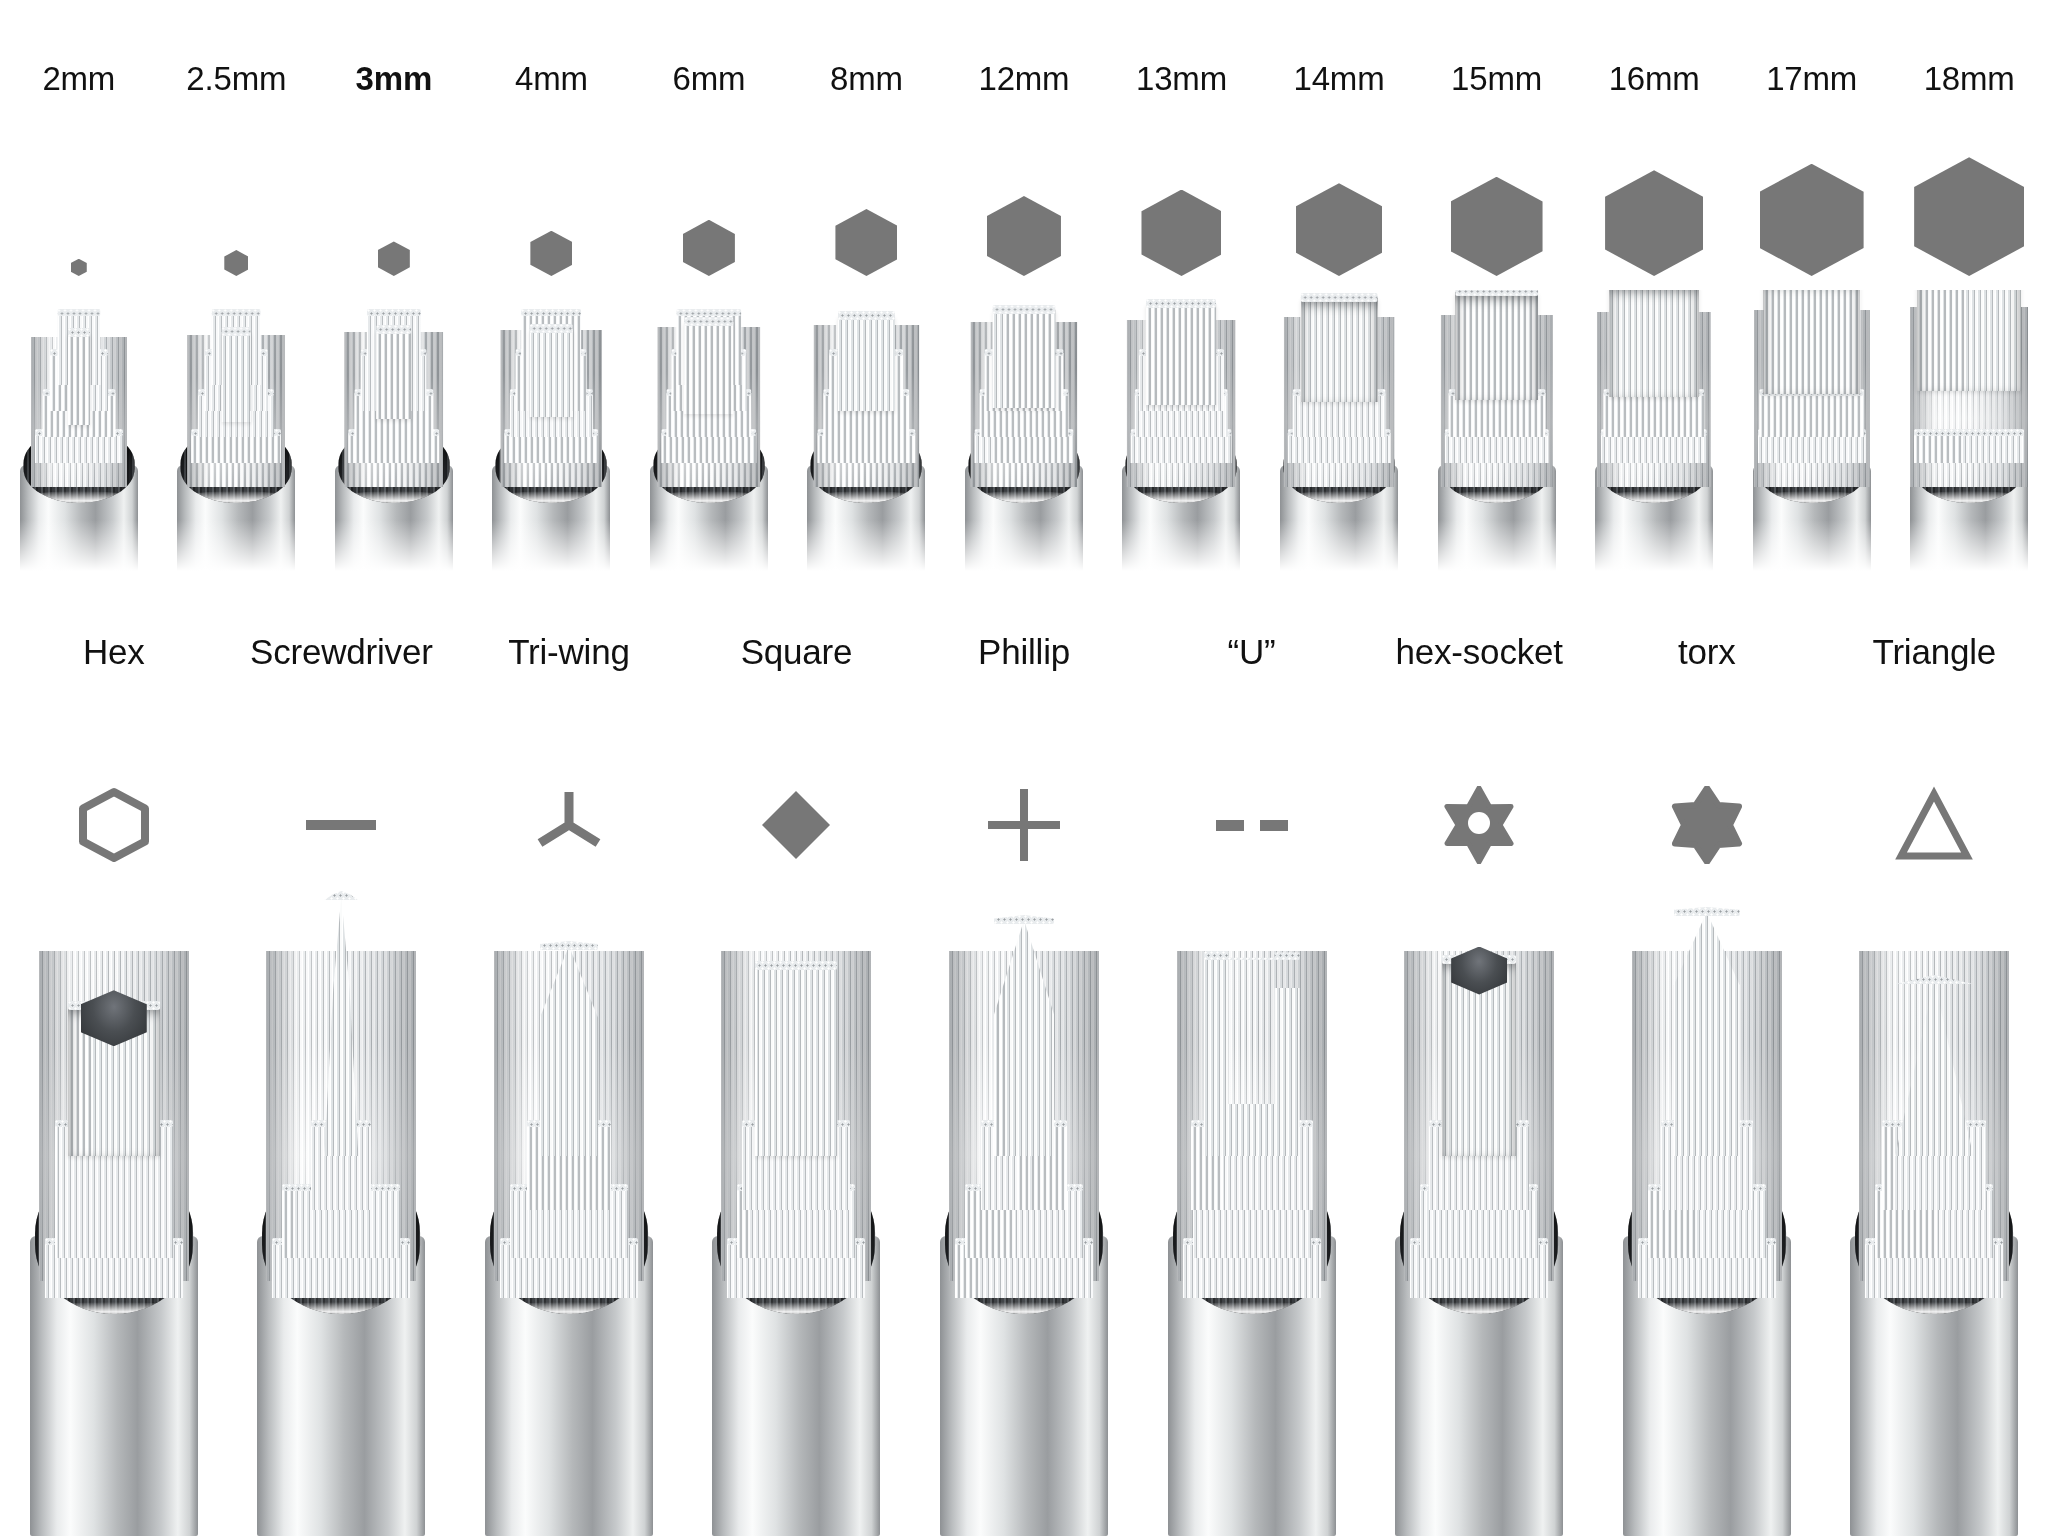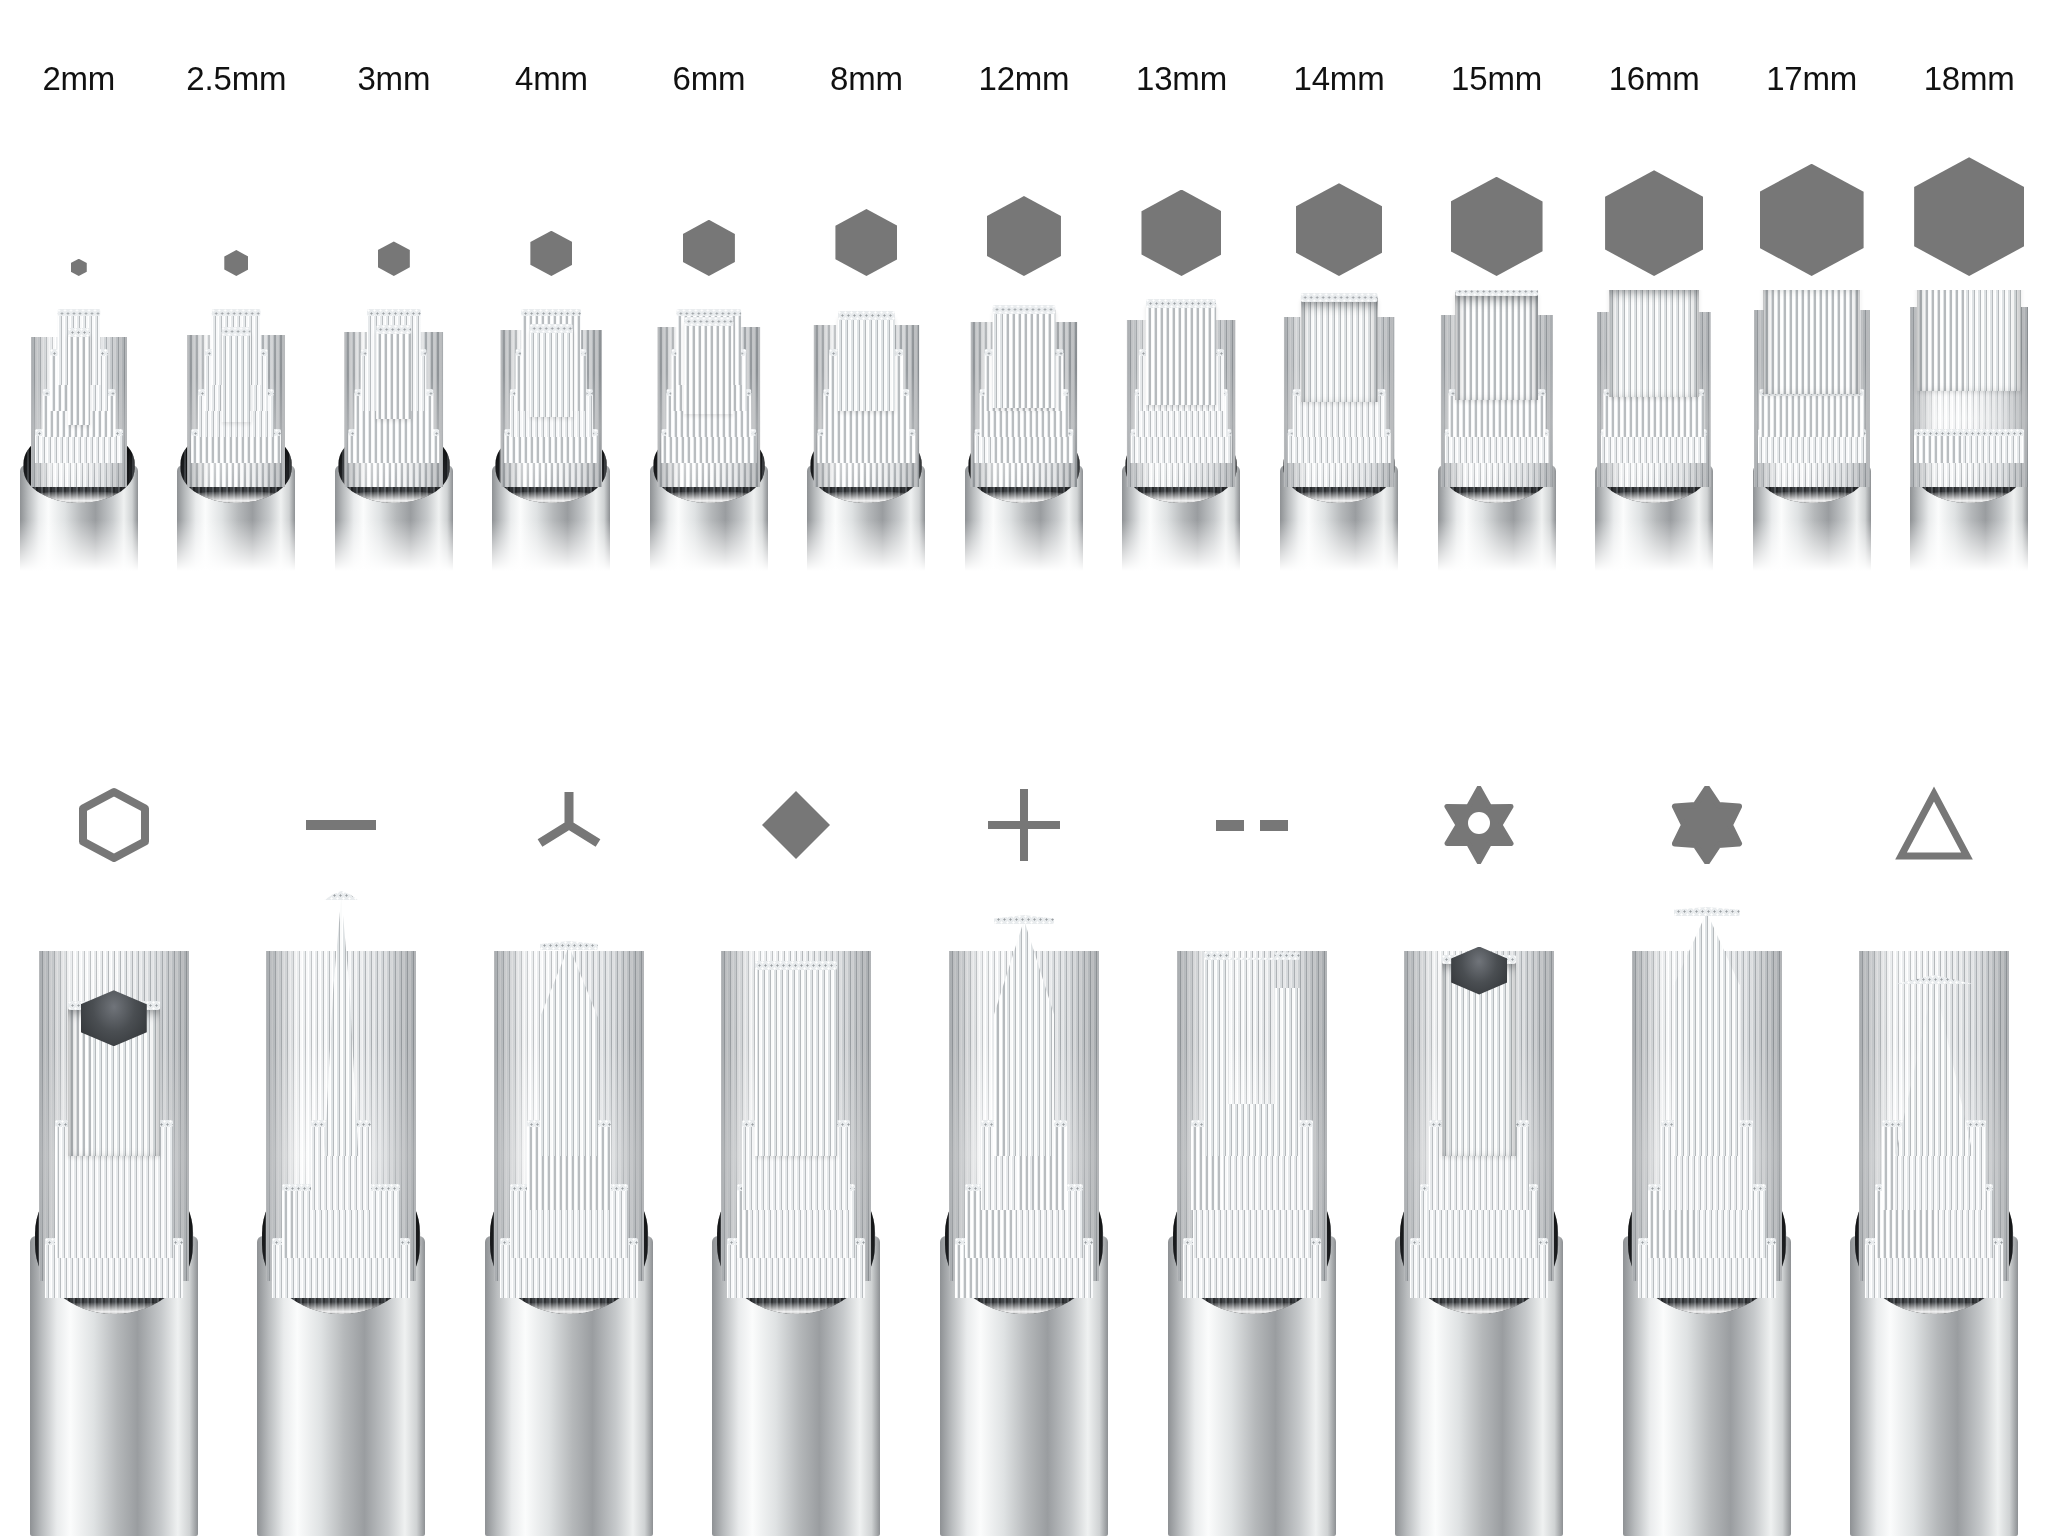--- a/index.html
+++ b/index.html
@@ -147,21 +147,21 @@
   .glyph { display:block; }
 </style>
 </head>
 <body>
 
 <div class="page">
 
   <div class="label-row" id="size-labels" style="top:60px;">
       <div class="label-cell size-label" style="flex:1 1 0;">2mm</div>
       <div class="label-cell size-label" style="flex:1 1 0;">2.5mm</div>
-      <div class="label-cell size-label" style="flex:1 1 0;">3mm</div>
+      <div class="label-cell size-label" style="flex:1 1 0;font-weight:bold;">3mm</div>
       <div class="label-cell size-label" style="flex:1 1 0;">4mm</div>
       <div class="label-cell size-label" style="flex:1 1 0;">6mm</div>
       <div class="label-cell size-label" style="flex:1 1 0;">8mm</div>
       <div class="label-cell size-label" style="flex:1 1 0;">12mm</div>
       <div class="label-cell size-label" style="flex:1 1 0;">13mm</div>
       <div class="label-cell size-label" style="flex:1 1 0;">14mm</div>
       <div class="label-cell size-label" style="flex:1 1 0;">15mm</div>
       <div class="label-cell size-label" style="flex:1 1 0;">16mm</div>
       <div class="label-cell size-label" style="flex:1 1 0;">17mm</div>
       <div class="label-cell size-label" style="flex:1 1 0;">18mm</div>
@@ -396,20 +396,31 @@
           <div class="streaks"></div>
         </div>
         <div class="pins" style="width:118px;height:180px;bottom:87.8px;"></div>
         <div class="tier" style="width:110px;height:30px;bottom:112px;"></div>
         <div class="tophead" style="width:110px;height:7px;bottom:139px;"></div>
         <div class="profile cap-dark" style="width:104px;height:118px;bottom:184px;"></div>
       </div>
     </div>
   <div class="fade-bottom" style="top:520px;"></div>
 
+  <div class="label-row" id="type-labels" style="top:632px;">
+      <div class="label-cell type-label" style="flex:1 1 0;">Hex</div>
+      <div class="label-cell type-label" style="flex:1 1 0;">Screwdriver</div>
+      <div class="label-cell type-label" style="flex:1 1 0;">Tri-wing</div>
+      <div class="label-cell type-label" style="flex:1 1 0;">Square</div>
+      <div class="label-cell type-label" style="flex:1 1 0;">Phillip</div>
+      <div class="label-cell type-label" style="flex:1 1 0;">“U”</div>
+      <div class="label-cell type-label" style="flex:1 1 0;">hex-socket</div>
+      <div class="label-cell type-label" style="flex:1 1 0;">torx</div>
+      <div class="label-cell type-label" style="flex:1 1 0;">Triangle</div>
+    </div>
 
   <div class="shape-row" id="type-icons" style="top:780px; height:90px;">
       <div class="shape-cell" style="flex:1 1 0;height:90px;align-items:center;">
         <span style="line-height:0;">
           <svg width="78" height="78" viewBox="0 0 78 78" class="glyph">
             <polygon points="39,6 70,22.5 70,55.5 39,72 8,55.5 8,22.5" fill="none" stroke="#777777" stroke-width="8" stroke-linejoin="round"></polygon>
           </svg>
         </span>
       </div>
       <div class="shape-cell" style="flex:1 1 0;height:90px;align-items:center;">

